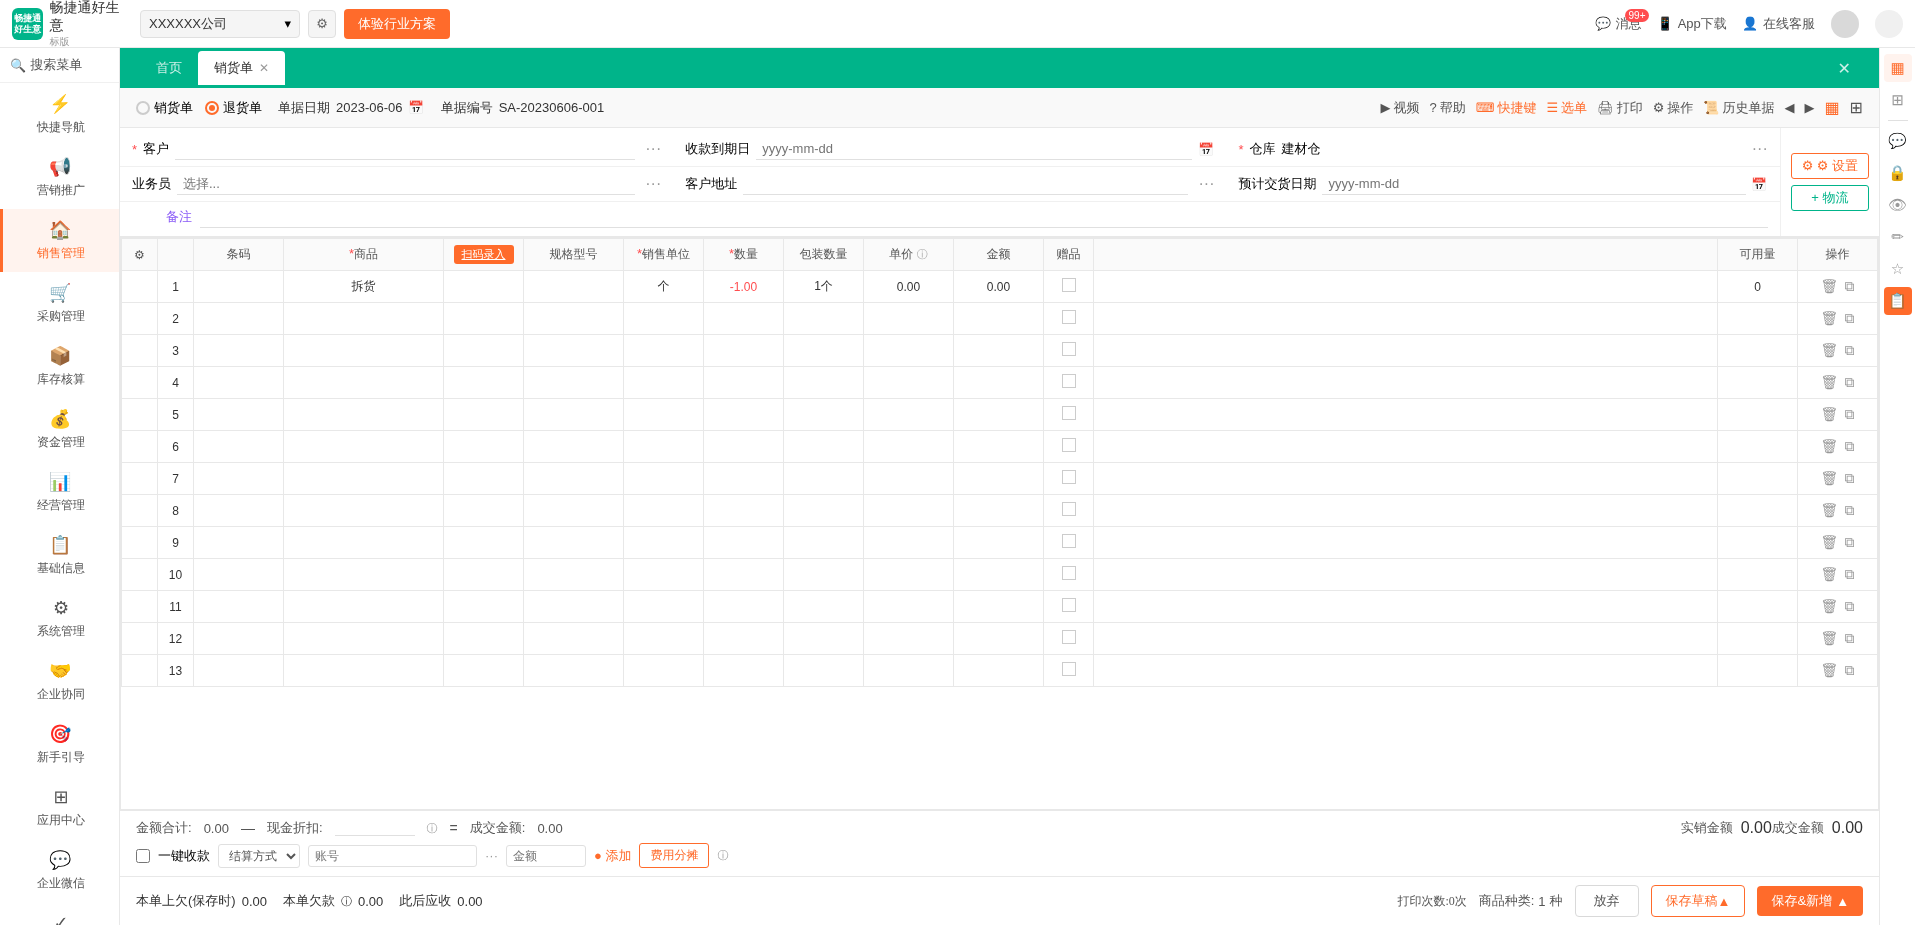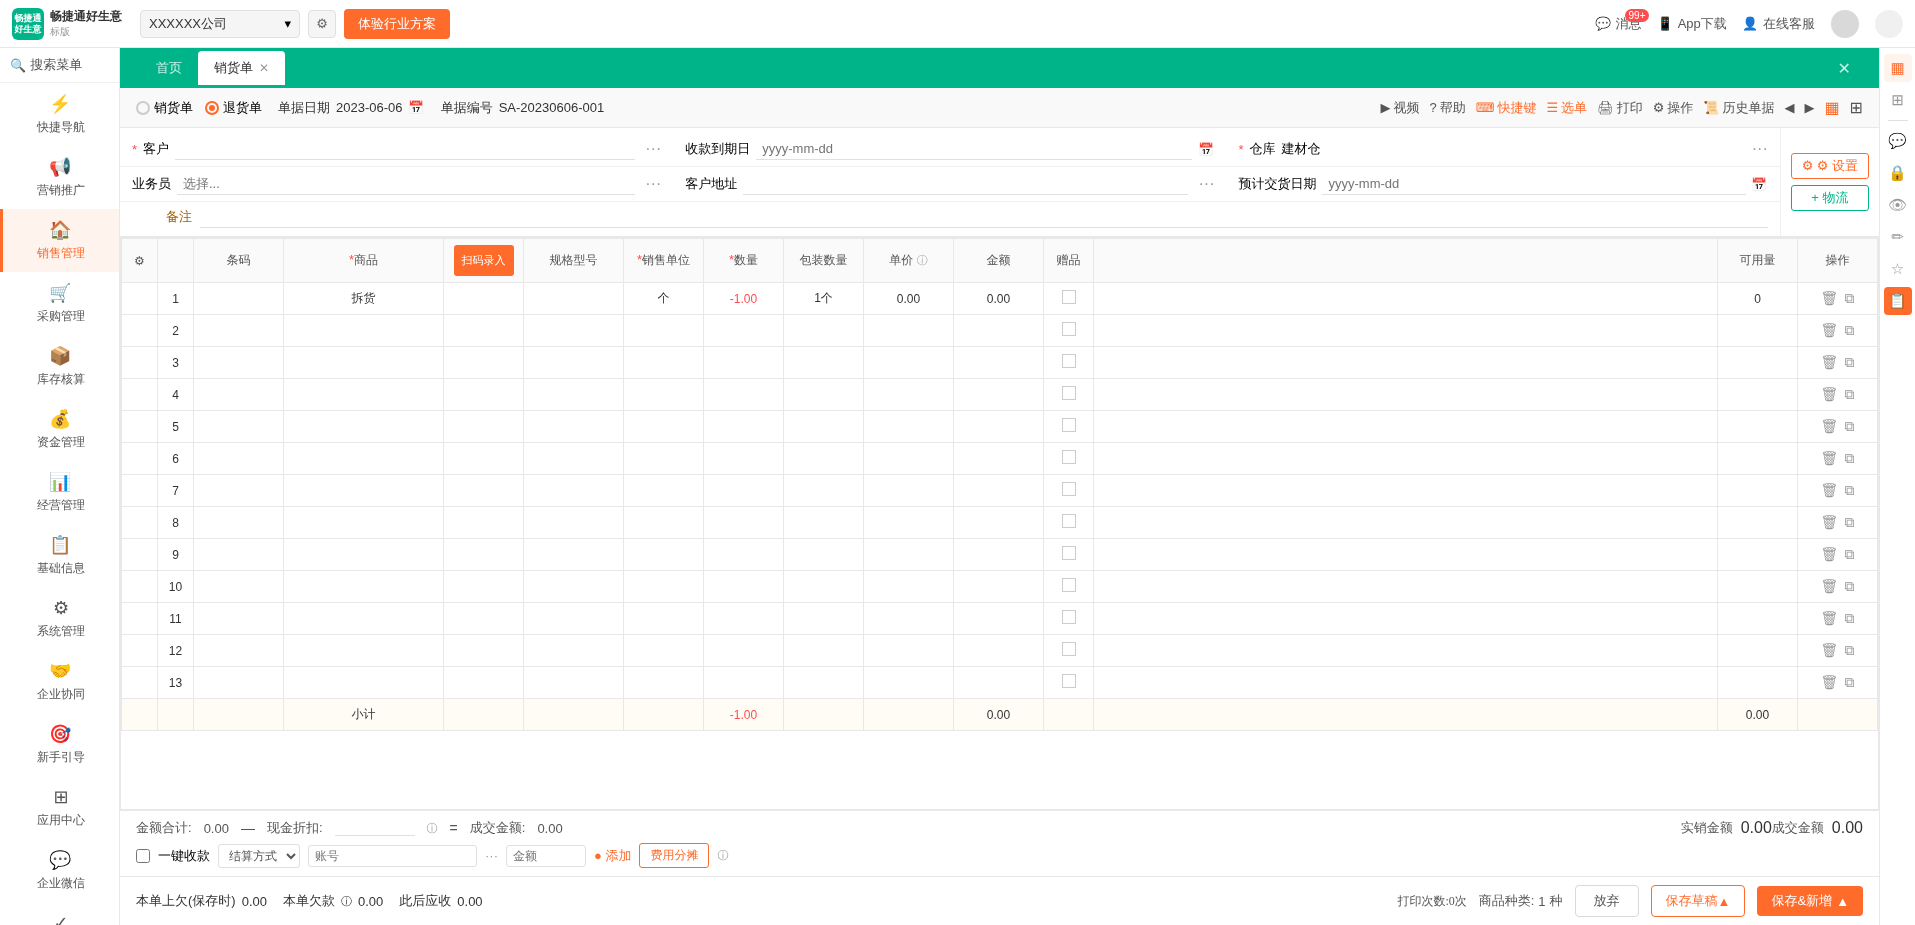--- a/index.html
+++ b/index.html
@@ -51,21 +51,21 @@
     .field-calendar { color: #999; cursor: pointer; }
     .setup-btn { background: #fff; border: 1px solid #ff6b2b; color: #ff6b2b; border-radius: 3px; padding: 3px 10px; cursor: pointer; font-size: 12px; }
     .logistics-btn { background: #fff; border: 1px solid #00b48a; color: #00b48a; border-radius: 3px; padding: 3px 10px; cursor: pointer; font-size: 12px; }
 
     
     .table-container { flex: 1; overflow-y: auto; background: #fff; border: 1px solid #e8e8e8; margin: 0 0 0 0; }
     .data-table { width: 100%; border-collapse: collapse; table-layout: fixed; }
     .data-table th { background: #fafafa; border: 1px solid #e8e8e8; padding: 6px 4px; text-align: center; font-size: 12px; color: #555; font-weight: normal; white-space: nowrap; position: sticky; top: 0; z-index: 1; }
     .data-table td { border: 1px solid #e8e8e8; padding: 4px 4px; text-align: center; font-size: 12px; color: #333; height: 32px; }
     .th-settings { width: 36px; }
-    .scan-btn { background: #ff6b2b; color: white; border: none; border-radius: 3px; padding: 8px 8px; cursor: pointer; font-size: 11px; }
+    .scan-btn { background: #ff6b2b; color: white; border: none; border-radius: 3px; padding: 2px 8px; cursor: pointer; font-size: 11px; text-decoration: underline; }
     .subtotal-row td { background: #fffbf5; font-weight: 500; }
     .ops-icons { display: flex; justify-content: center; gap: 6px; }
     .op-icon { color: #999; cursor: pointer; font-size: 14px; }
     .checkbox-cell { width: 14px; height: 14px; border: 1px solid #ccc; display: inline-block; }
 
     
     .bottom-summary { background: #fff; border-top: 1px solid #e8e8e8; padding: 8px 16px; flex-shrink: 0; }
     .summary-row1 { display: flex; align-items: center; gap: 12px; color: #555; font-size: 13px; }
     .summary-total { display: flex; align-items: flex-end; margin-left: auto; }
     .summary-total-item { display: flex; align-items: center; gap: 8px; font-size: 13px; color: #555; }
@@ -101,21 +101,21 @@
   </style>
 </head>
 <body>
 
 <div class="top-bar">
   <div class="logo-area">
     <div class="logo-icon">
       <span style="font-size:9px; line-height:1.2; text-align:center;">畅捷通<br>好生意</span>
     </div>
     <div>
-      <div style="font-size:12px; color:#333;font-weight:bold;">畅捷通好生意</div>
+      <div style="font-size:14px; color:#333;">畅捷通好生意</div>
       <div style="font-size:10px; color:#999;">标版</div>
     </div>
   </div>
 
   <div class="company-selector">
     <span class="company-name">XXXXXX公司</span>
     <span>▾</span>
   </div>
 
   <div class="gear-btn">⚙</div>
@@ -311,21 +311,21 @@
             <span class="field-dots">···</span>
           </div>
           <div class="form-cell">
             <span>预计交货日期</span>
             <input type="text" class="field-input" placeholder="yyyy-mm-dd" style="flex: 1 1 0%;">
             <span class="field-calendar">📅</span>
           </div>
         </div>
 
         <div style="display:flex; align-items:center; padding:4px 12px;">
-          <span style="min-width:60px; text-align:right; color:#a16207; margin-right:8px;">备注</span>
+          <span style="min-width:60px; text-align:right; color:#8b5cf6; margin-right:8px;">备注</span>
           <input type="text" class="field-input" style="flex: 1 1 0%;">
         </div>
       </div>
 
       <div style="display:flex; flex-direction:column; justify-content:center; gap:6px; padding:6px 10px; border-left:1px solid #f0f0f0;">
         <button class="setup-btn">
           <span>⚙</span> <span style="display:inline;">⚙ 设置</span>
         </button>
         <button class="logistics-btn">
           <span>+ 物流</span>
@@ -664,37 +664,20 @@
               <td></td>
               <td></td>
               <td>
                 <div class="ops-icons">
                   <span class="op-icon">🗑</span>
                   <span class="op-icon">⧉</span>
                 </div>
               </td>
             </tr>
 
-          <tr class="subtotal-row">
-            <td></td>
-            <td></td>
-            <td></td>
-            <td>小计</td>
-            <td></td>
-            <td></td>
-            <td></td>
-            <td style="color:#ff4d4f;">-1.00</td>
-            <td></td>
-            <td></td>
-            <td>0.00</td>
-            <td></td>
-            <td></td>
-            <td>0.00</td>
-            <td></td>
-          </tr>
         </tbody>
       </table>
     </div>
 
     <div class="bottom-summary">
       <div class="summary-row1">
         <span>金额合计:</span>
         <span>0.00</span>
         <span class="minus-icon">—</span>
         <span>现金折扣:</span>

